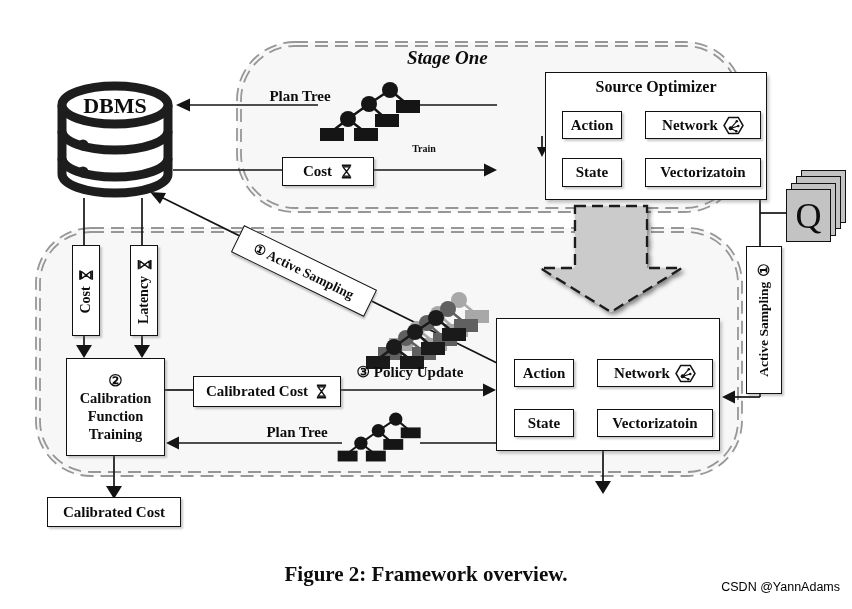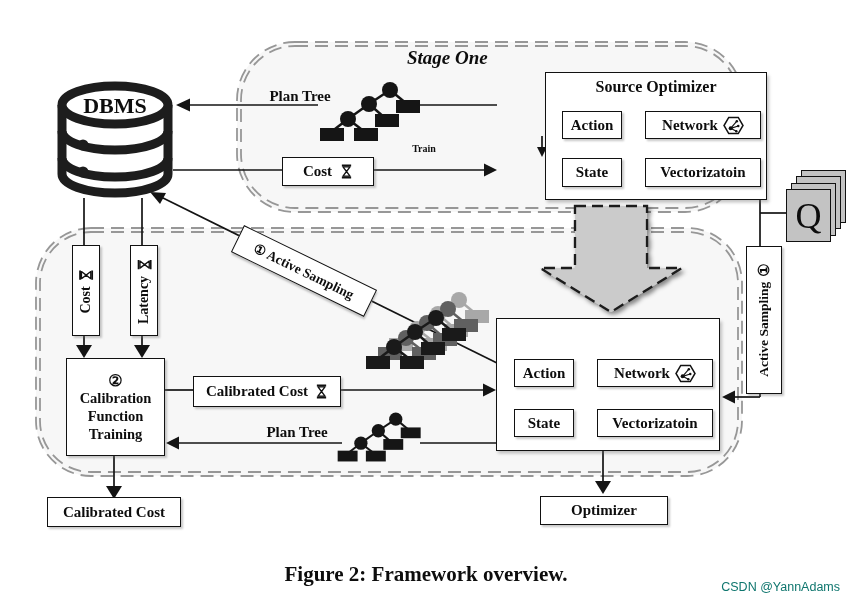--- a/index.html
+++ b/index.html
@@ -18,21 +18,21 @@
   .stitle{font-style:italic;font-weight:bold;font-size:19px;text-align:left;}
   .vpipe{display:flex;align-items:center;justify-content:center;}
   .vrot{transform:rotate(-90deg);white-space:nowrap;display:flex;
         align-items:center;gap:5px;font-weight:bold;}
   .qcard{position:absolute;width:45px;height:53px;background:#c3c3c3;
          border:1.5px solid #111;box-sizing:border-box;}
   .icon{display:inline-flex;flex:0 0 auto;}
   #pt-text{line-height:21px;text-align:center;font-weight:bold;font-size:15.5px;z-index:4;}
   #caption{font-weight:bold;font-size:21px;text-align:center;}
   #watermark{font-family:"Liberation Sans","DejaVu Sans",sans-serif;
-             font-size:12.5px;color:#0f766e;text-align:right;font-weight:normal;}
+             font-size:12.5px;color:#000000;text-align:right;font-weight:normal;}
 </style>
 </head>
 <body>
 
 <div id="canvas">
 
   <svg id="overlay" width="852" height="609" viewBox="0 0 852 609">
     <defs>
       <filter id="ds" x="-30%" y="-30%" width="170%" height="170%">
         <feDropShadow dx="2.5" dy="3" stdDeviation="2" flood-opacity="0.45"></feDropShadow>
@@ -248,21 +248,21 @@
   <div class="bx" style="left:193px;top:376px;width:146px;height:29px;font-size:15px;gap:7px;">
     <span>Calibrated Cost</span>
     <span class="icon">
       <svg width="13" height="15" viewBox="0 0 14 16">
           <path d="M2 1.5 H12 M2 14.5 H12" stroke="#111" stroke-width="2"></path>
           <path d="M3.2 3 H10.8 L7 8 Z M7 8 L3.2 13 H10.8 Z" fill="none" stroke="#111" stroke-width="1.4" stroke-linejoin="round"></path>
         </svg>
     </span>
   </div>
 
+  <div class="lbl" style="left:340px;top:363px;width:140px;font-size:15px;">③ Policy Update</div>
   <div class="lbl" style="left:252px;top:424px;width:90px;font-size:15px;">Plan Tree</div>
 
   <div class="bx" style="left:47px;top:497px;width:132px;height:28px;font-size:15px;">Calibrated Cost</div>
-  <div class="bx" style="left:540px;top:496px;width:126px;height:27px;font-size:15px;">Optimizer</div>
 
   <div class="htm" id="caption" style="left:0;top:562px;width:852px;">Figure 2: Framework overview.</div>
   <div class="htm" id="watermark" style="left:690px;top:580px;width:150px;">CSDN @YannAdams</div>
 
 </div>
 
 </body></html>

